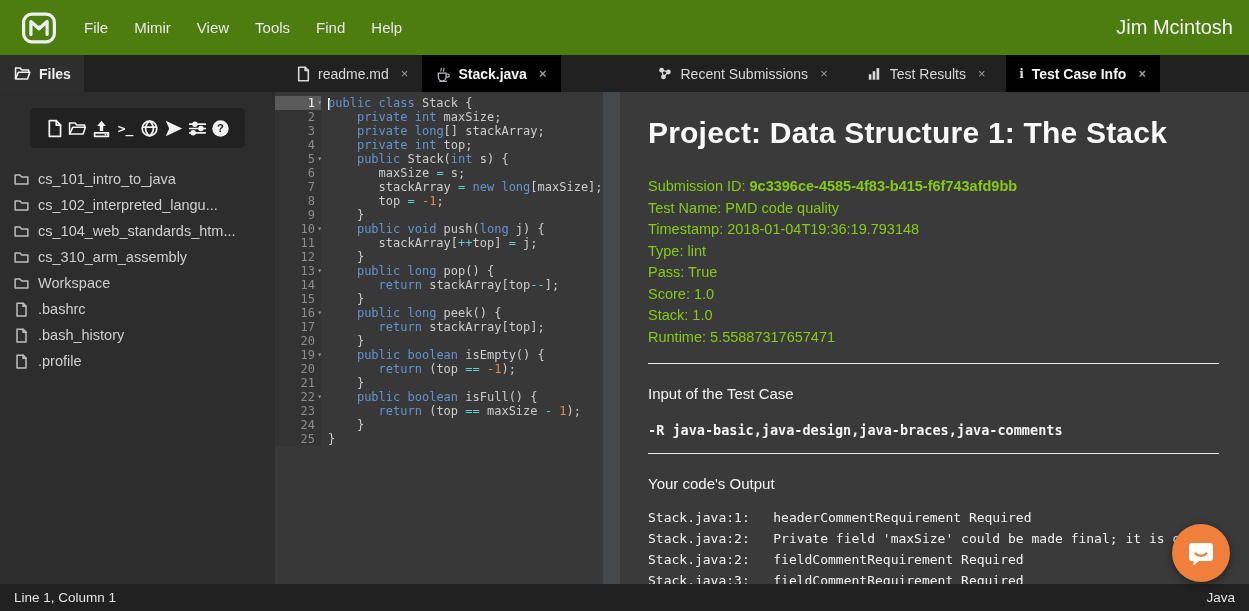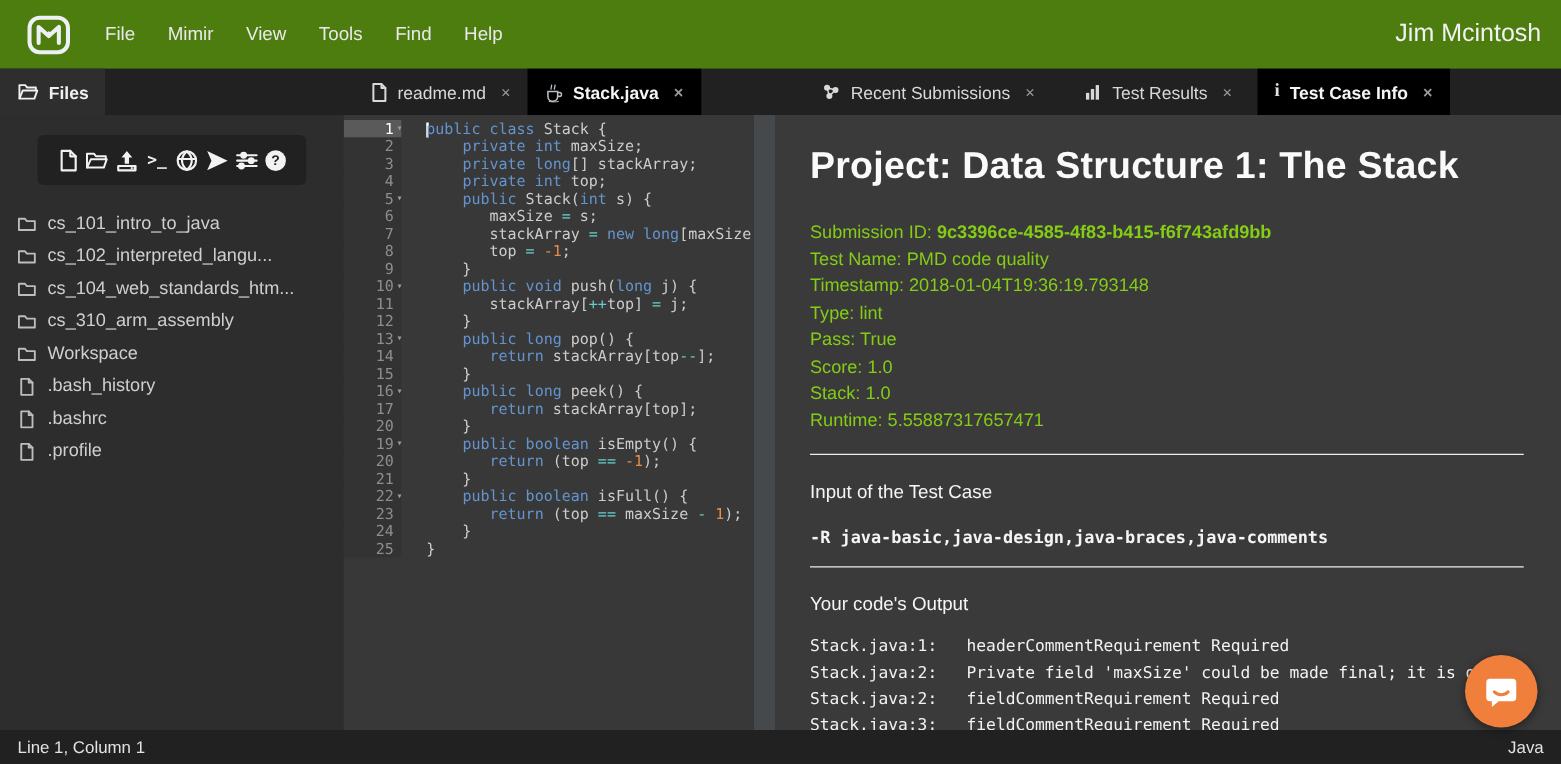--- a/index.html
+++ b/index.html
@@ -52,21 +52,21 @@
   
   .editor { width:328px; flex:0 0 328px; background:#383838; position:relative;
             font-family:"DejaVu Sans Mono", monospace; font-size:12px; line-height:14px;
             padding-top:4px; overflow:hidden; cursor:text; }
   .line { display:flex; height:14px; }
   .gutter { width:46px; flex:0 0 46px; background:#333333; color:#8d8d8d; text-align:right;
             padding-right:4px; position:relative; user-select:none; }
   .gutter .num { display:inline-block; padding-right:2px; }
   .gutter.cur { background:#5a5a5a; color:#fff; }
   .gutter .fold { position:absolute; right:-1px; top:0; font-size:8px; color:#9a9a9a; }
-  .codeln { padding-left:20px; white-space:pre; color:#cccccc; }
+  .codeln { padding-left:7px; white-space:pre; color:#cccccc; }
   .k { color:var(--kw); } .o { color:var(--op); } .n { color:var(--num); } .p { color:#cccccc; }
   .caret { display:inline-block; width:2px; height:12px; background:#ffffff; vertical-align:text-bottom;
            margin-right:-2px; }
   .vscroll { width:17px; flex:0 0 17px; background:#46494b; cursor:pointer; }
 
   
   .panel { flex:1 1 auto; background:#3a3a3a; color:#f5f5f5; padding:24px 30px 0 28px;
            position:relative; overflow:hidden; }
   .panel h1 { font-size:30px; font-weight:600; letter-spacing:.2px; margin-bottom:26px; color:#fafafa; }
   .field { font-size:14.5px; line-height:21.5px; color:#84cc16; }
@@ -288,30 +288,30 @@
             </span>
             <span>Workspace</span>
           </li>
           <li>
             <span class="ic">
               <svg width="13" height="16" viewBox="0 0 16 20" fill="none" stroke="currentColor" stroke-width="2" stroke-linecap="round" stroke-linejoin="round">
                 <path d="M2 1.5 h8 l4 4 v13 H2 z"></path>
                 <path d="M10 1.5 v4 h4"></path>
               </svg>
             </span>
-            <span>.bash_history</span>
+            <span>.bashrc</span>
           </li>
           <li>
             <span class="ic">
               <svg width="13" height="16" viewBox="0 0 16 20" fill="none" stroke="currentColor" stroke-width="2" stroke-linecap="round" stroke-linejoin="round">
                 <path d="M2 1.5 h8 l4 4 v13 H2 z"></path>
                 <path d="M10 1.5 v4 h4"></path>
               </svg>
             </span>
-            <span>.bashrc</span>
+            <span>.bash_history</span>
           </li>
           <li>
             <span class="ic">
               <svg width="13" height="16" viewBox="0 0 16 20" fill="none" stroke="currentColor" stroke-width="2" stroke-linecap="round" stroke-linejoin="round">
                 <path d="M2 1.5 h8 l4 4 v13 H2 z"></path>
                 <path d="M10 1.5 v4 h4"></path>
               </svg>
             </span>
             <span>.profile</span>
           </li>

